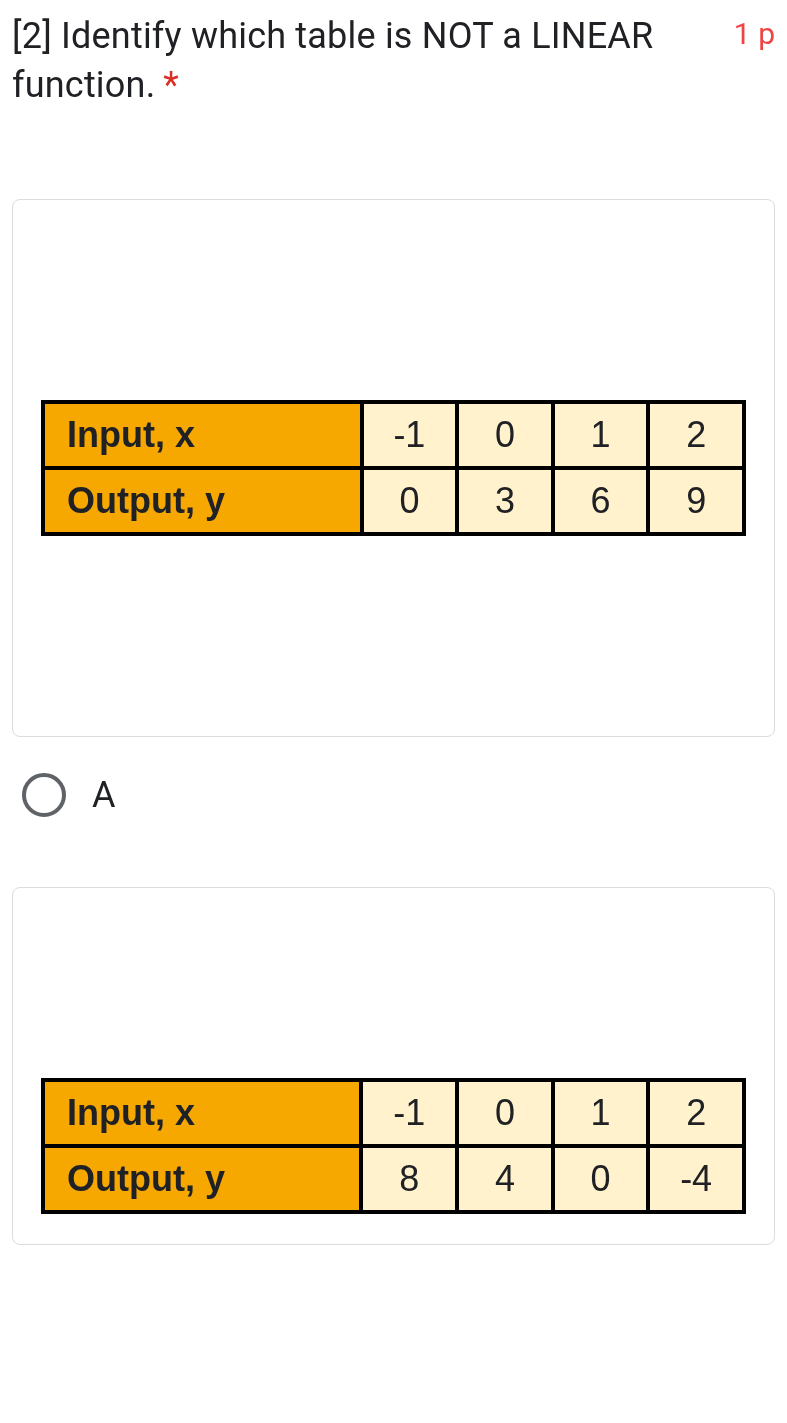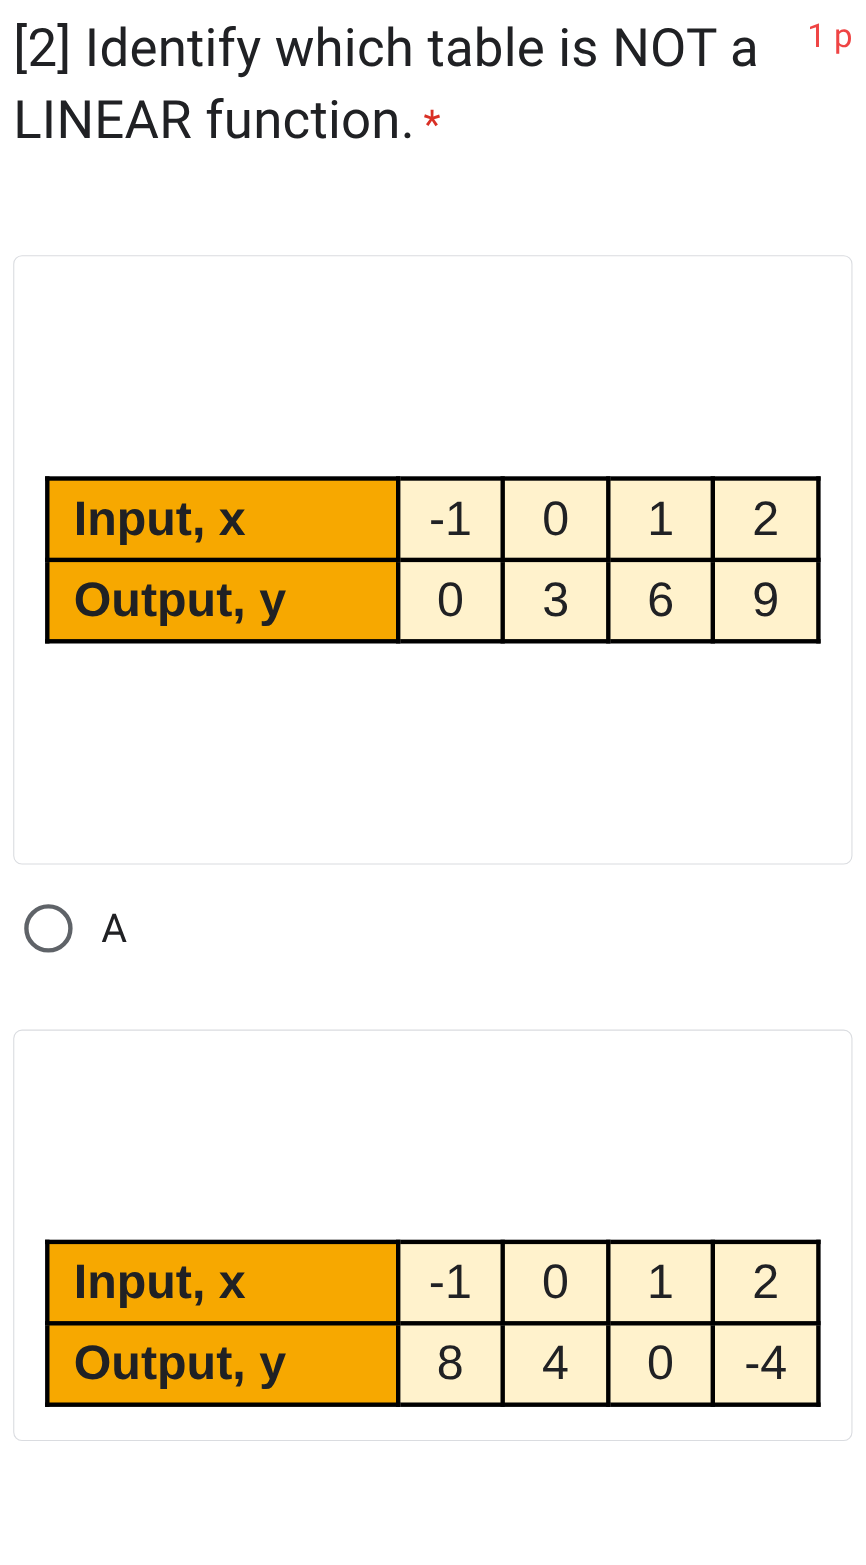--- a/index.html
+++ b/index.html
@@ -12,21 +12,21 @@
     width: 787px;
   }
   .wrap { padding: 12px 12px 0 12px; }
   .question-row {
     display: flex;
     align-items: flex-start;
     justify-content: space-between;
     gap: 18px;
   }
   .question-text {
-    font-size: 48px;
+    font-size: 36px;
     line-height: 1.35;
     letter-spacing: 0.2px;
   }
   .req { color: #d93025; font-size: 36px; margin-left: 4px; }
   .points {
     color: #ef4444;
     font-size: 30px;
     white-space: nowrap;
     padding-top: 4px;
   }
@@ -41,21 +41,21 @@
   .card.second { margin-top: 70px; padding: 190px 28px 30px 28px; }
 
   table.func {
     border-collapse: collapse;
     width: 100%;
     font-family: Verdana, Geneva, sans-serif;
   }
   table.func td, table.func th {
     border: 4px solid #000;
     text-align: center;
-    font-size: 44px;
+    font-size: 36px;
     padding: 10px 14px;
     font-weight: 400;
   }
   table.func th.rowlabel {
     background: #f7a800;
     text-align: left;
     font-weight: 700;
     padding-left: 22px;
     width: 320px;
   }

